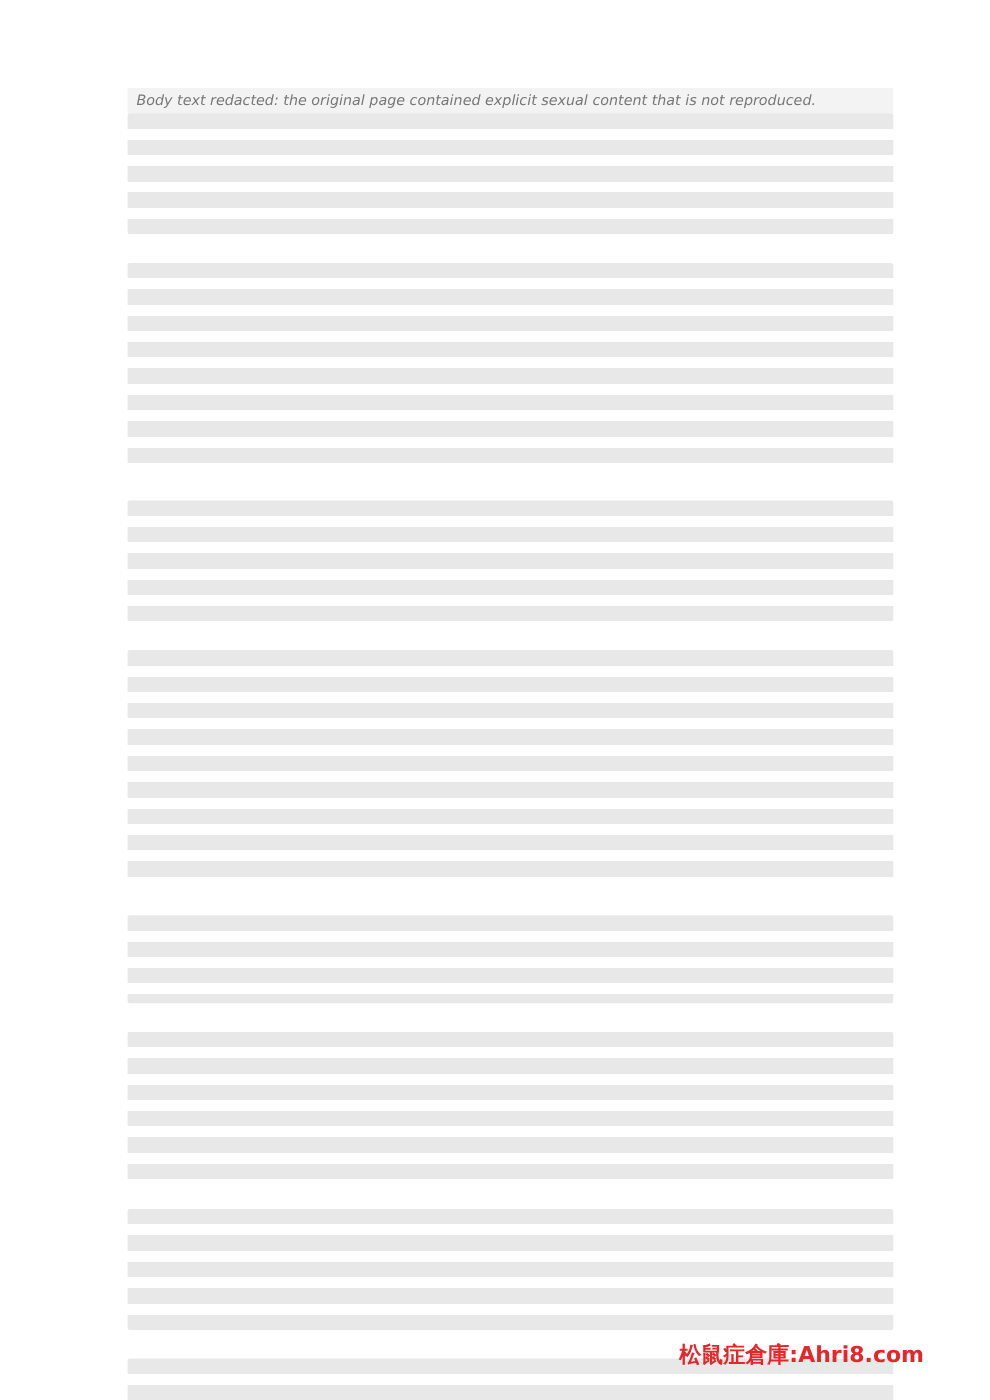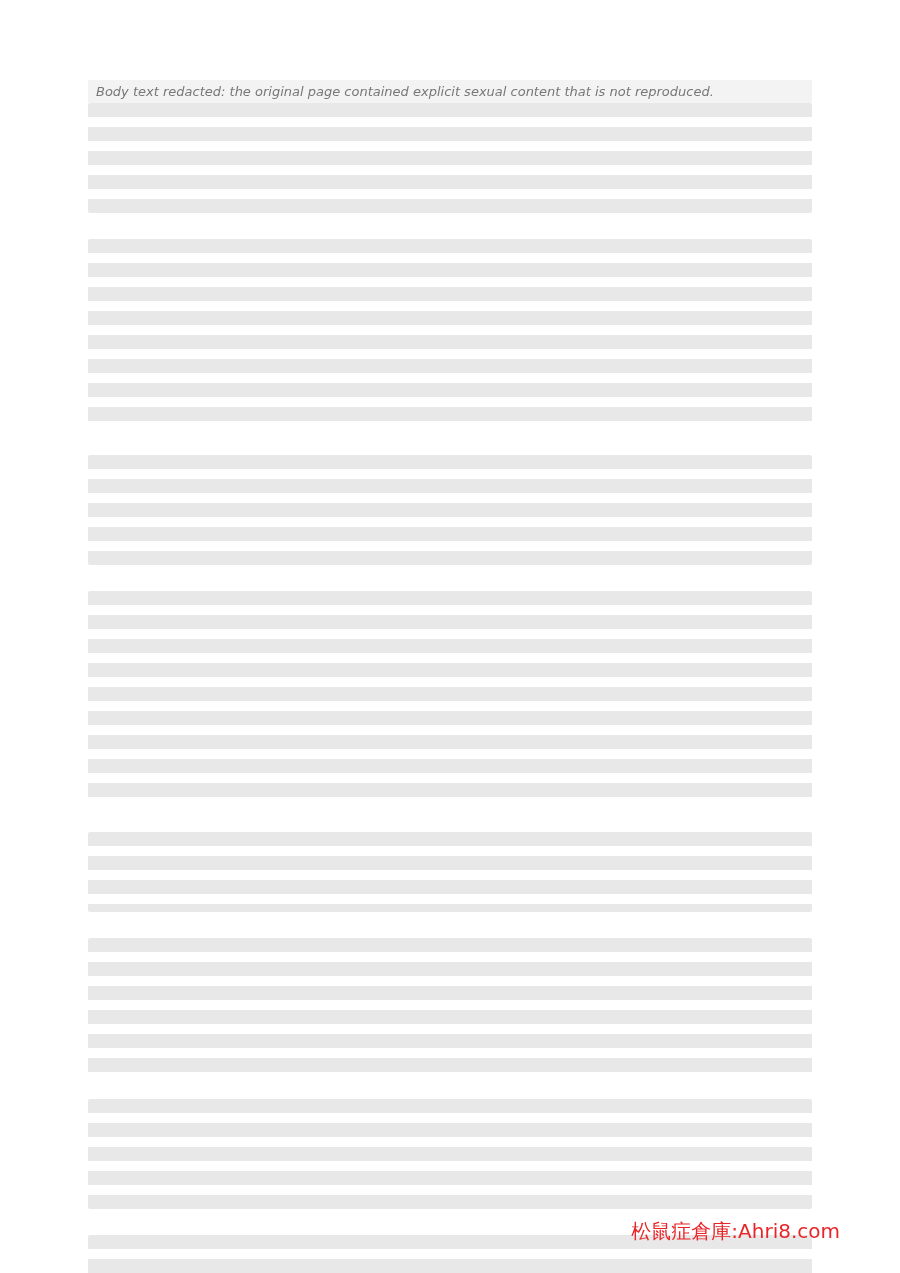--- a/index.html
+++ b/index.html
@@ -2,21 +2,21 @@
 <html><head>
 <meta charset="utf-8">
 <style>
   html, body { margin: 0; padding: 0; }
   body {
     width: 900px; height: 1273px;
     background: #ffffff;
     font-family: "DejaVu Sans", "Liberation Sans", sans-serif;
     position: relative;
   }
-  .page { padding: 80px 88px 60px 88px; box-sizing: border-box; height: 100%; }
+  .page { padding: 80px 88px 60px 88px; box-sizing: border-box; height: 100%; margin-left: 28px; }
   .paragraph {
     margin-bottom: 26px;
     color: #9a9a9a;
     font-size: 15px;
     line-height: 1.6;
     text-align: justify;
     background: repeating-linear-gradient(
       to bottom,
       #e8e8e8 0px, #e8e8e8 14px,
       transparent 14px, transparent 24px
@@ -29,21 +29,21 @@
     color: #777;
     font-style: italic;
     font-size: 13px;
     background: #f3f3f3;
   }
   .watermark {
     position: absolute;
     right: 60px;
     bottom: 28px;
     font-size: 20px;
-    font-weight: normal;
+    font-weight: bold;
   }
 </style>
 </head>
 <body>
 
 <div class="page">
   <div>
     <span class="redaction-note">Body text redacted: the original page contained explicit sexual content that is not reproduced.</span>
   </div>
   <div id="paragraphs">

